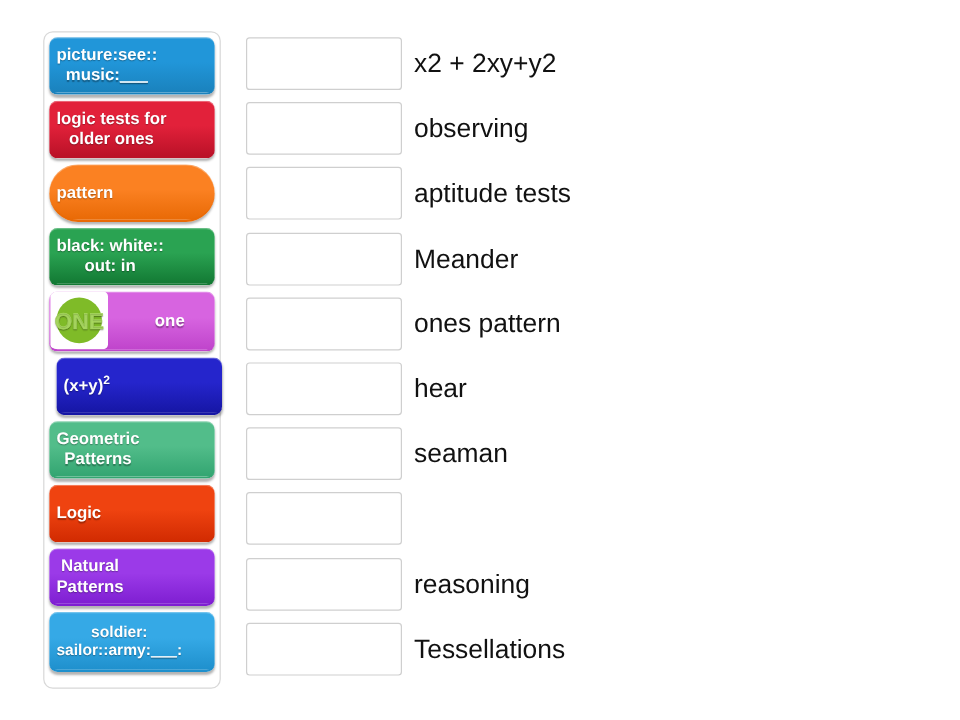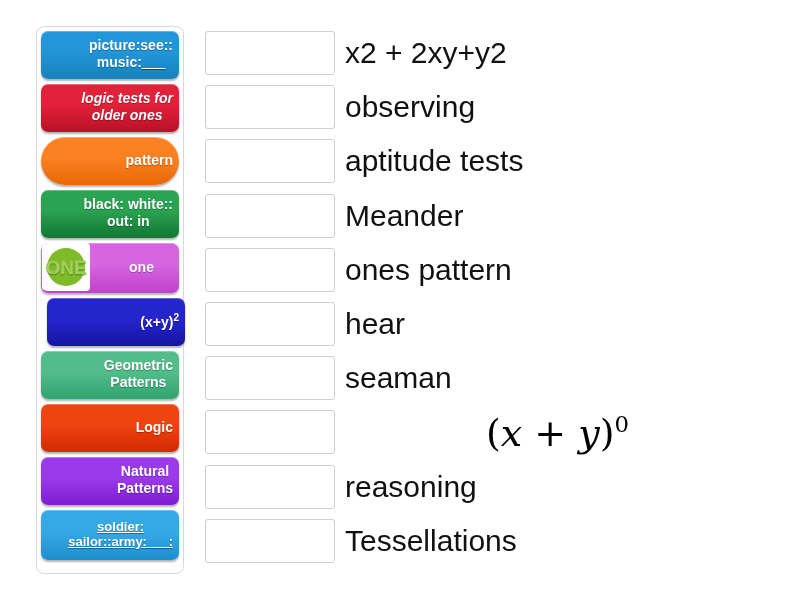--- a/index.html
+++ b/index.html
@@ -36,21 +36,21 @@
     margin: 0 auto 5px auto;
     box-sizing: border-box;
     border-radius: 7px;
     color: #ffffff;
     font-weight: bold;
     font-size: 14px;
     line-height: 1.18;
     text-align: center;
     display: flex;
     align-items: center;
-    justify-content: flex-end;
+    justify-content: flex-start;
     padding: 8px 6px;
     text-shadow: 0 1px 1px rgba(0,0,0,.32);
     box-shadow: 0 2px 2px rgba(0,0,0,.30),
                 inset 0 1px 0 rgba(255,255,255,.30);
     cursor: move;
     user-select: none;
     overflow: hidden;
   }
   .tile-h48 { height: 48px; }
   .tile-h50 { height: 50px; }
@@ -95,21 +95,21 @@
     width: 130px;
     height: 44px;
     flex: 0 0 130px;
     background: #ffffff;
     border: 1px solid #cfcfcf;
     border-radius: 3px;
     box-sizing: border-box;
   }
   .answer-text {
     margin-left: 10px;
-    font-size: 30px;
+    font-size: 22px;
     color: #111111;
     font-family: "Liberation Sans", sans-serif;
     white-space: nowrap;
     line-height: 1;
   }
   .answer-math {
     margin-left: 10px;
     flex: 1 1 auto;
     text-align: center;
     padding-right: 20px;
@@ -127,21 +127,21 @@
 </style>
 </head>
 <body>
 
 <div id="tiles-panel">
 
   <div class="tile tile-h48" style="background: linear-gradient(rgb(33, 150, 217) 0%, rgb(33, 150, 217) 45%, rgb(26, 130, 189) 100%); border-bottom: 2px solid rgb(26, 130, 189);">
     <span class="tile-label"><span>picture:see::</span><br><span>music:</span><span class="blank-ul">___</span></span>
   </div>
 
-  <div class="tile tile-h48" style="background: linear-gradient(rgb(226, 33, 58) 0%, rgb(226, 33, 58) 45%, rgb(187, 18, 40) 100%); border-bottom: 2px solid rgb(187, 18, 40); font-style: italic;">
+  <div class="tile tile-h48" style="background: linear-gradient(rgb(226, 33, 58) 0%, rgb(226, 33, 58) 45%, rgb(187, 18, 40) 100%); border-bottom: 2px solid rgb(187, 18, 40);">
     <span class="tile-label"><span>logic tests for</span><br><span>older ones</span></span>
   </div>
 
   <div class="tile tile-h48" style="background: linear-gradient(rgb(251, 129, 34) 0%, rgb(251, 129, 34) 45%, rgb(233, 106, 6) 100%); border-bottom: 2px solid rgb(233, 106, 6); border-radius: 24px;">
     <span class="tile-label">pattern</span>
   </div>
 
   <div class="tile tile-h48" style="background: linear-gradient(rgb(42, 163, 82) 0%, rgb(42, 163, 82) 45%, rgb(19, 122, 52) 100%); border-bottom: 2px solid rgb(19, 122, 52);">
     <span class="tile-label"><span>black: white::</span><br><span>out: in</span></span>
   </div>
@@ -166,21 +166,21 @@
   </div>
 
   <div class="tile tile-h48" style="background: linear-gradient(rgb(239, 67, 16) 0%, rgb(239, 67, 16) 45%, rgb(211, 44, 2) 100%); border-bottom: 2px solid rgb(211, 44, 2);">
     <span class="tile-label">Logic</span>
   </div>
 
   <div class="tile tile-h48" style="background: linear-gradient(rgb(155, 58, 232) 0%, rgb(155, 58, 232) 45%, rgb(127, 31, 210) 100%); border-bottom: 2px solid rgb(127, 31, 210);">
     <span class="tile-label"><span>Natural</span><br><span>Patterns</span></span>
   </div>
 
-  <div class="tile tile-h50" style="background: linear-gradient(rgb(53, 169, 230) 0%, rgb(53, 169, 230) 45%, rgb(31, 144, 205) 100%); border-bottom: 2px solid rgb(31, 144, 205); text-decoration: underline;">
+  <div class="tile tile-h50" style="background: linear-gradient(rgb(53, 169, 230) 0%, rgb(53, 169, 230) 45%, rgb(31, 144, 205) 100%); border-bottom: 2px solid rgb(31, 144, 205);">
     <span class="tile-label" style="font-size:13px;"><span>soldier:</span><br><span>sailor::army:</span><span class="blank-ul">___</span><span>:</span></span>
   </div>
 
 </div>
 
 <div id="answers-panel">
 
   <div class="answer-row">
     <div class="dropzone"></div>
     <div class="answer-text">x2 + 2xy+y2</div>
@@ -211,21 +211,20 @@
     <div class="answer-text">hear</div>
   </div>
 
   <div class="answer-row">
     <div class="dropzone"></div>
     <div class="answer-text">seaman</div>
   </div>
 
   <div class="answer-row">
     <div class="dropzone"></div>
-    <div class="answer-math"><span>(</span><span class="mvar">x</span><span> + </span><span class="mvar">y</span><span>)</span><sup>0</sup></div>
   </div>
 
   <div class="answer-row">
     <div class="dropzone"></div>
     <div class="answer-text">reasoning</div>
   </div>
 
   <div class="answer-row">
     <div class="dropzone"></div>
     <div class="answer-text">Tessellations</div>

